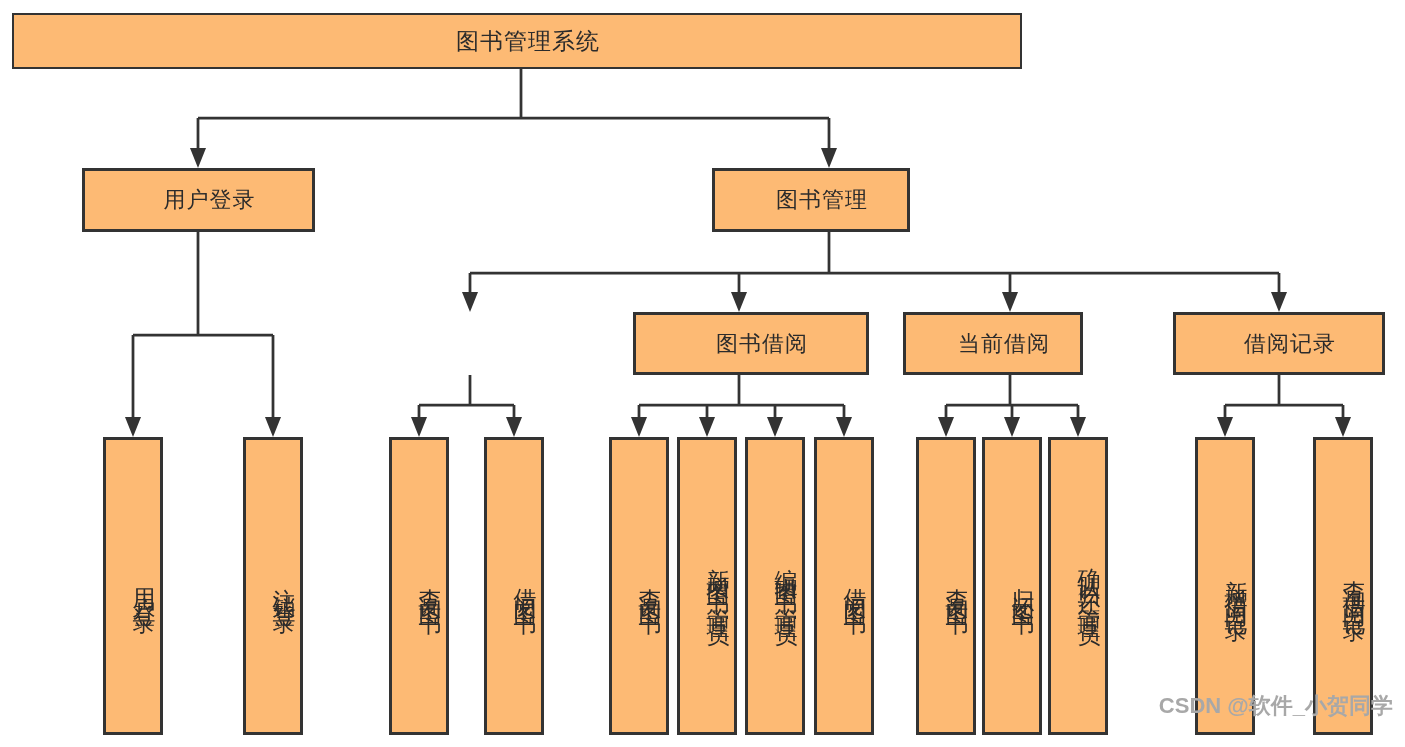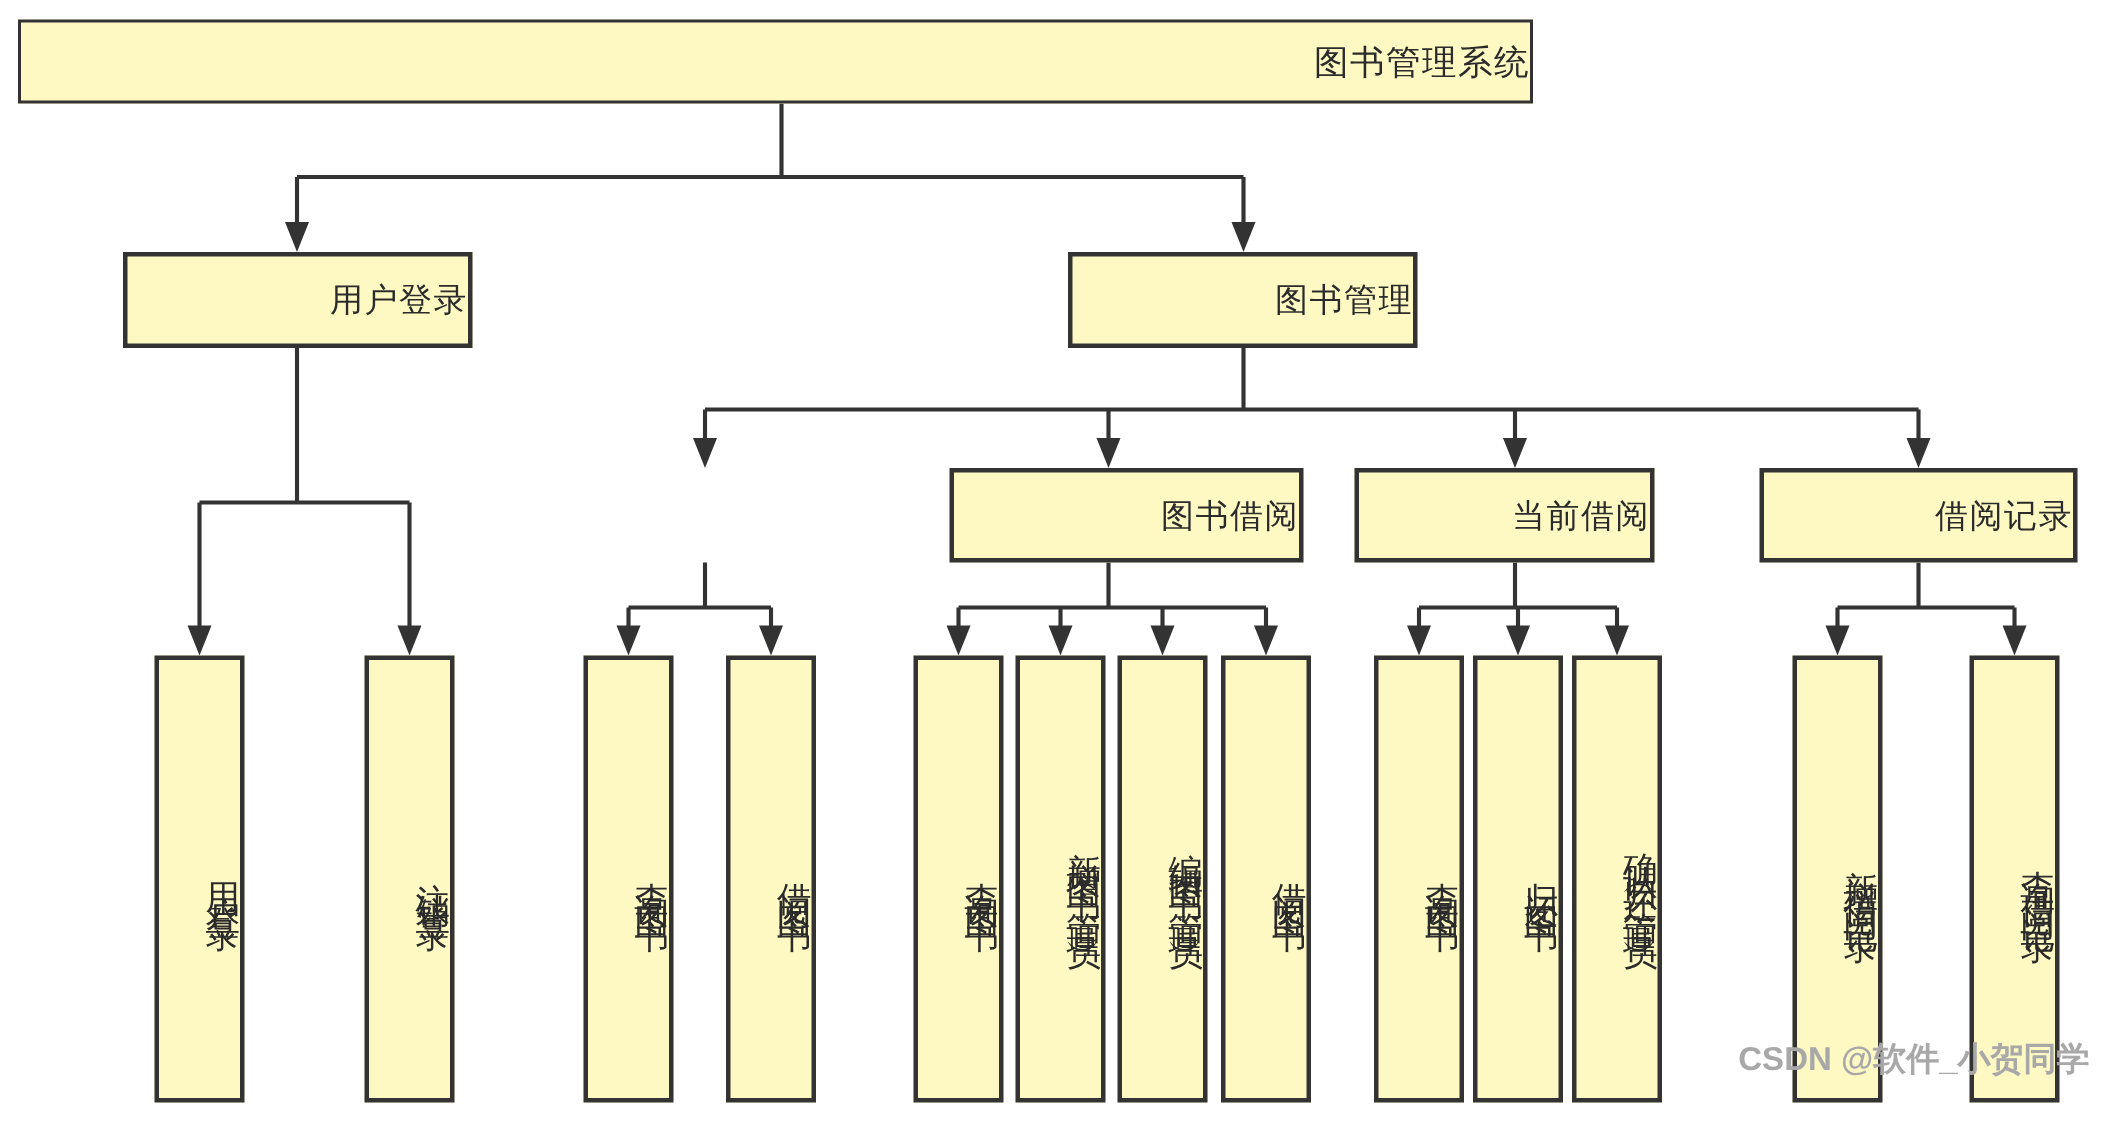--- a/index.html
+++ b/index.html
@@ -21,25 +21,25 @@
   }
   .connector-layer {
     position: absolute;
     left: 0; top: 0;
     width: 1405px; height: 747px;
     z-index: 1;
   }
   .box {
     position: absolute;
     box-sizing: border-box;
-    background: #fef9c3;
+    background: #fdba74;
     border: 3px solid var(--border);
     display: flex;
     align-items: center;
-    justify-content: flex-end;
+    justify-content: center;
     color: var(--text);
     z-index: 2;
     padding-left: 22px;
   }
   .box.root { border-width: 2.5px; }
   .box .h-label {
     font-size: 22px;
     letter-spacing: 1px;
     white-space: nowrap;
   }
@@ -108,28 +108,28 @@
     </g>
   </svg>
 
   <div class="box root" style="left:12px;top:13px;width:1010px;height:56px">
     <span class="h-label">图书管理系统</span>
   </div>
 
   <div class="box" style="left:82px;top:168px;width:233px;height:64px">
     <span class="h-label">用户登录</span>
   </div>
-  <div class="box" style="left:712px;top:168px;width:233px;height:64px">
+  <div class="box" style="left:712px;top:168px;width:198px;height:64px">
     <span class="h-label">图书管理</span>
   </div>
 
   <div class="box" style="left:633px;top:312px;width:236px;height:63px">
     <span class="h-label">图书借阅</span>
   </div>
-  <div class="box" style="left:903px;top:312px;width:200px;height:63px">
+  <div class="box" style="left:903px;top:312px;width:180px;height:63px">
     <span class="h-label">当前借阅</span>
   </div>
   <div class="box" style="left:1173px;top:312px;width:212px;height:63px">
     <span class="h-label">借阅记录</span>
   </div>
 
   <div class="box leaf" style="left:103px;top:437px;width:60px;height:298px">
     <span class="v-label">用户登录</span>
   </div>
   <div class="box leaf" style="left:243px;top:437px;width:60px;height:298px">

